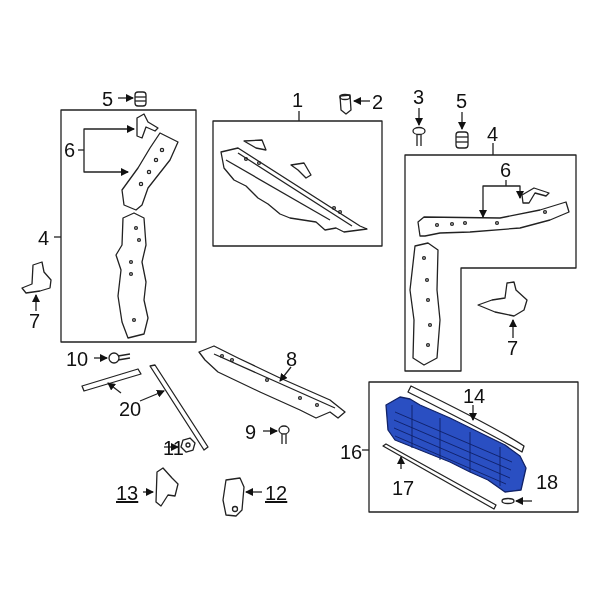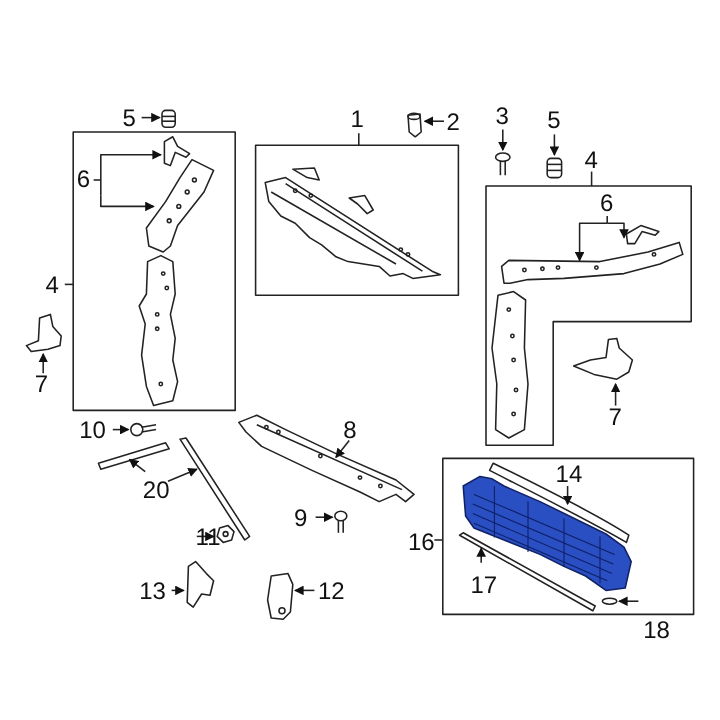--- a/index.html
+++ b/index.html
@@ -186,17 +186,17 @@
 <span class="lbl" style="left:507px;top:338px;">7</span>
 
 <span class="lbl" style="left:66px;top:349px;">10</span>
 <span class="lbl" style="left:286px;top:349px;">8</span>
 <span class="lbl" style="left:119px;top:399px;">20</span>
 <span class="lbl" style="left:245px;top:422px;">9</span>
 <span class="lbl" style="left:126px;top:438px;margin-left:37px;">11</span>
 <span class="lbl" style="left:340px;top:442px;text-align:center;">16</span>
 <span class="lbl" style="left:463px;top:386px;">14</span>
 <span class="lbl" style="left:392px;top:478px;text-align:center;">17</span>
-<span class="lbl" style="left:536px;top:516px;">18</span>
-<span class="lbl" style="left:116px;top:483px;">13</span>
-<span class="lbl" style="left:265px;top:483px;">12</span>
+<span class="lbl" style="left:536px;top:472px;">18</span>
+<span class="lbl" style="left:116px;top:483px;text-decoration:underline;">13</span>
+<span class="lbl" style="left:265px;top:483px;text-decoration:underline;">12</span>
 
 </div>
 
 </body></html>

